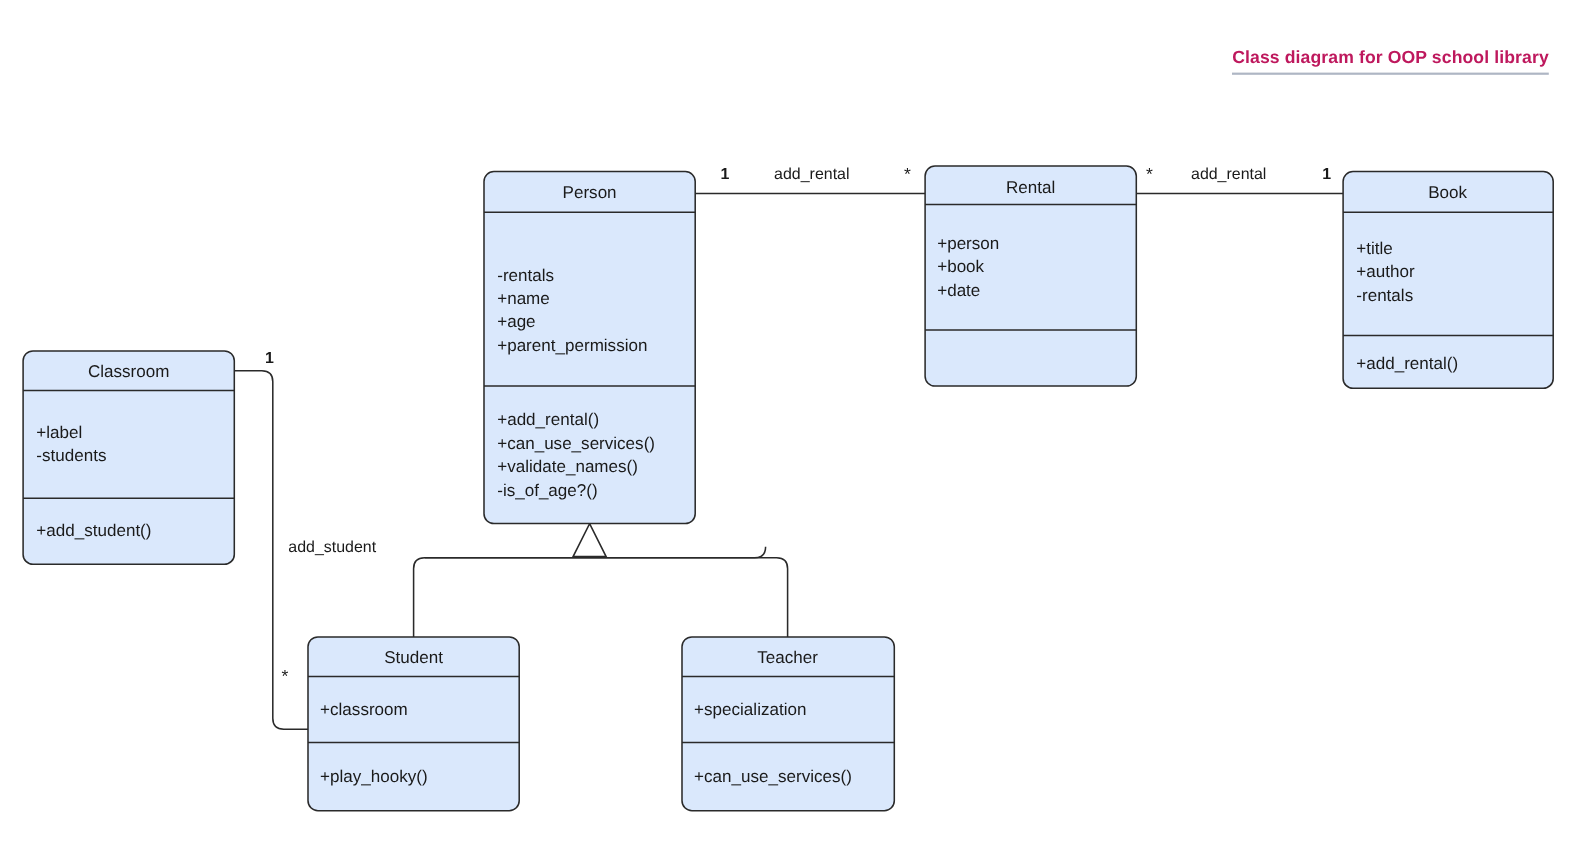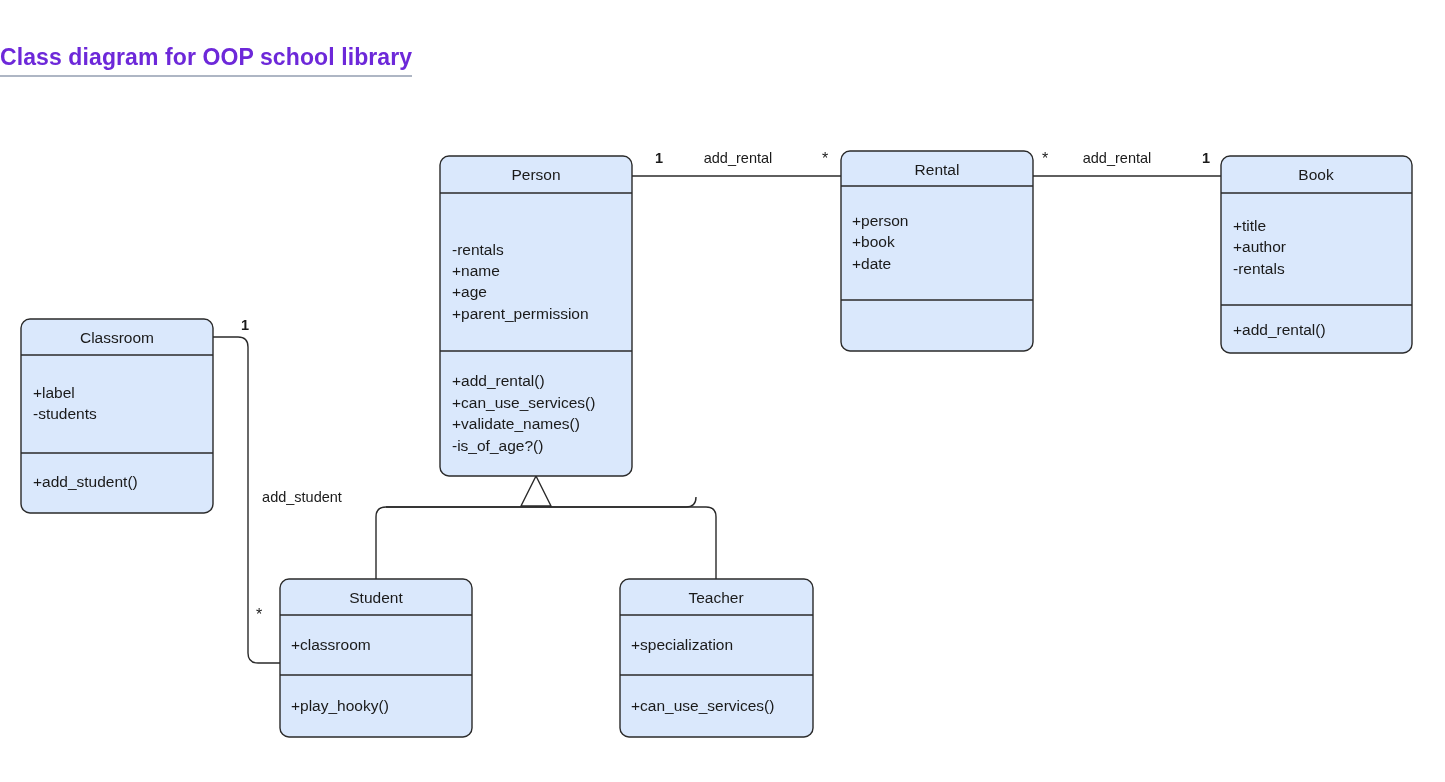--- a/index.html
+++ b/index.html
@@ -78,25 +78,25 @@
   .mult-star {
     font-size: 16px;
     text-anchor: middle;
     fill: #1a1a1a;
   }
   .page-title {
     position: absolute;
     left: 0;
     top: 44px;
     width: 1408px;
-    text-align: left;
+    text-align: right;
     font-family: "Liberation Sans", sans-serif;
-    font-size: 23px;
+    font-size: 16px;
     font-weight: bold;
-    color: #6d28d9;
+    color: #be185d;
     letter-spacing: 0.1px;
   }
   .page-title span {
     border-bottom: 2px solid #aeb6c4;
     padding-bottom: 5px;
   }
 </style>
 </head>
 <body>
 

